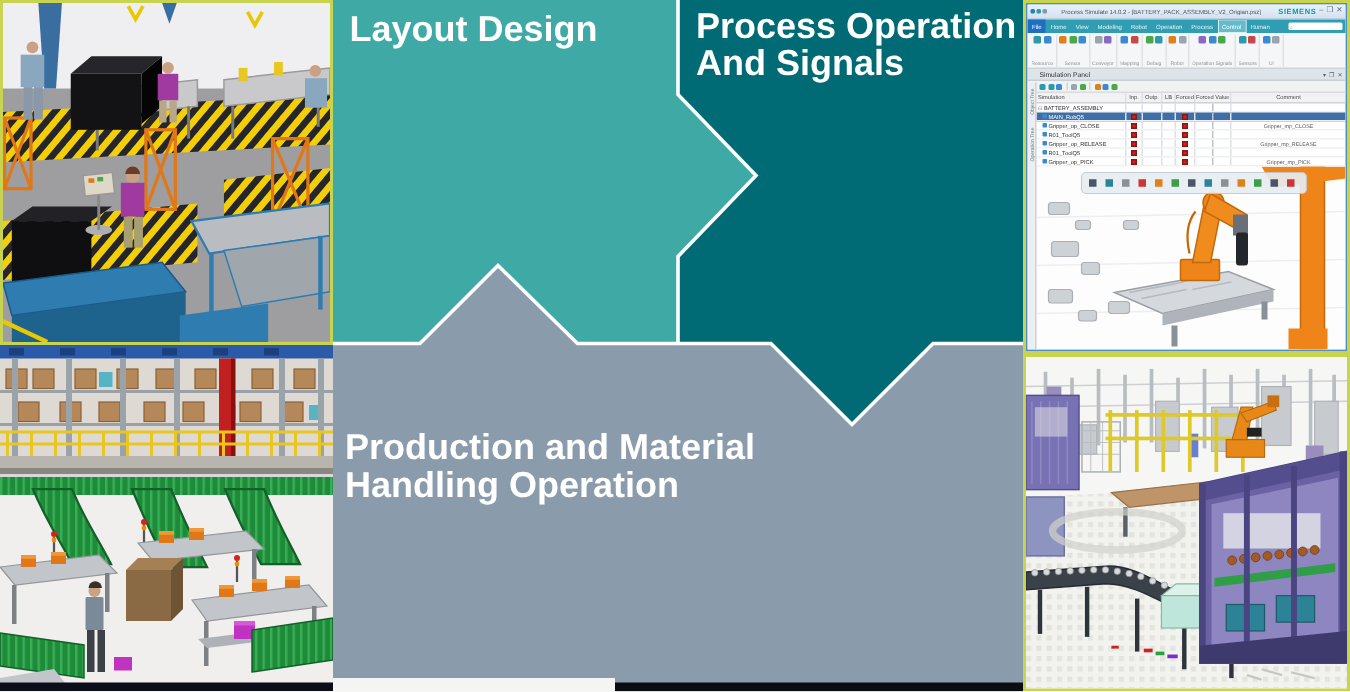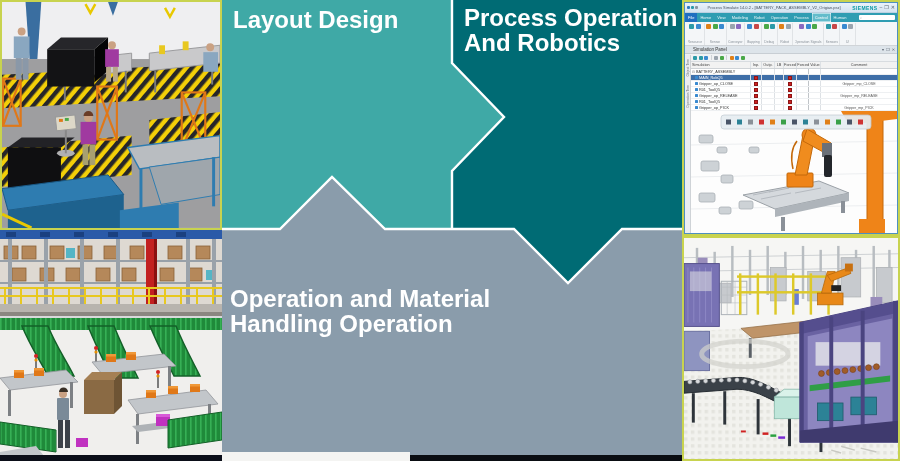--- a/index.html
+++ b/index.html
@@ -88,24 +88,24 @@
     <polygon fill="#3FA9A6" points="0,0 230,0 230,63 282,117 230,171 230,229 163,229 110,177 58,229 0,229"></polygon>
     <polygon fill="#006B74" points="230,0 460,0 460,229 400,229 346,283 292,229 230,229 230,171 282,117 230,63"></polygon>
     <polygon fill="#8A9CAB" points="0,229 58,229 110,177 163,229 292,229 346,283 400,229 460,229 460,461 0,461"></polygon>
     <polyline fill="none" stroke="#fff" stroke-width="2.4" points="230,0 230,63 282,117 230,171 230,229"></polyline>
     <polyline fill="none" stroke="#fff" stroke-width="2.4" points="0,229 58,229 110,177 163,229 292,229 346,283 400,229 460,229"></polyline>
   </svg>
 
   <div class="label l-layout">Layout Design</div>
   <div class="label l-process">
     <div>Process Operation</div>
-    <div>And Robotics</div>
+    <div>And Signals</div>
   </div>
   <div class="label l-production">
-    <div>Operation and Material</div>
+    <div>Production and Material</div>
     <div>Handling Operation</div>
   </div>
 
   <div class="photo tl">
     <svg width="218" height="226" viewBox="0 0 222 230">
       <defs>
         <pattern id="hzTL" width="9" height="9" patternUnits="userSpaceOnUse" patternTransform="rotate(40)">
           <rect width="9" height="9" fill="#f3cf08"></rect>
             <rect width="4.5" height="9" fill="#26262a"></rect>
         </pattern>

